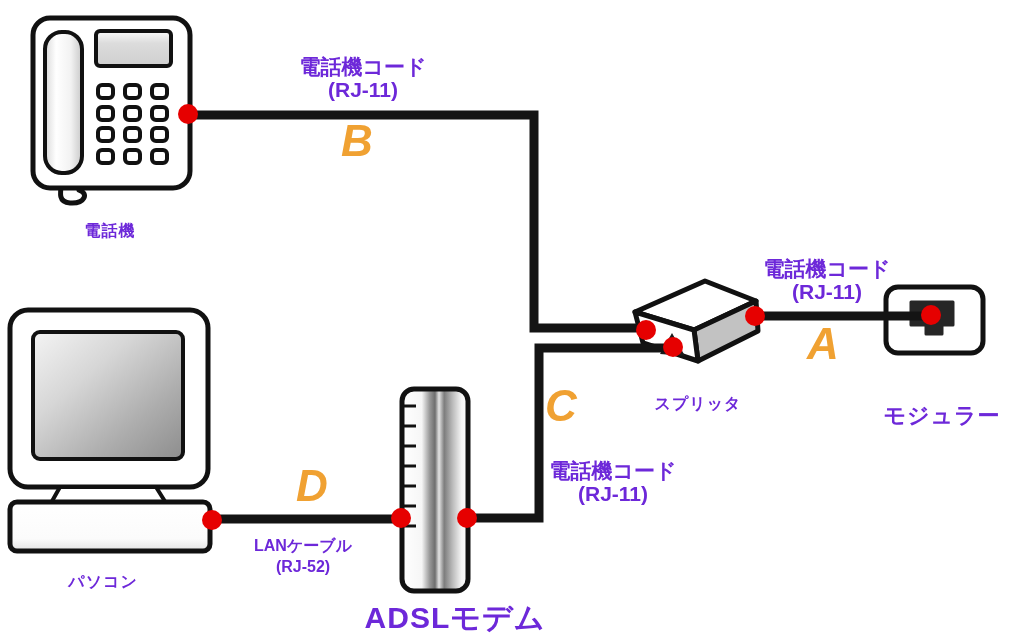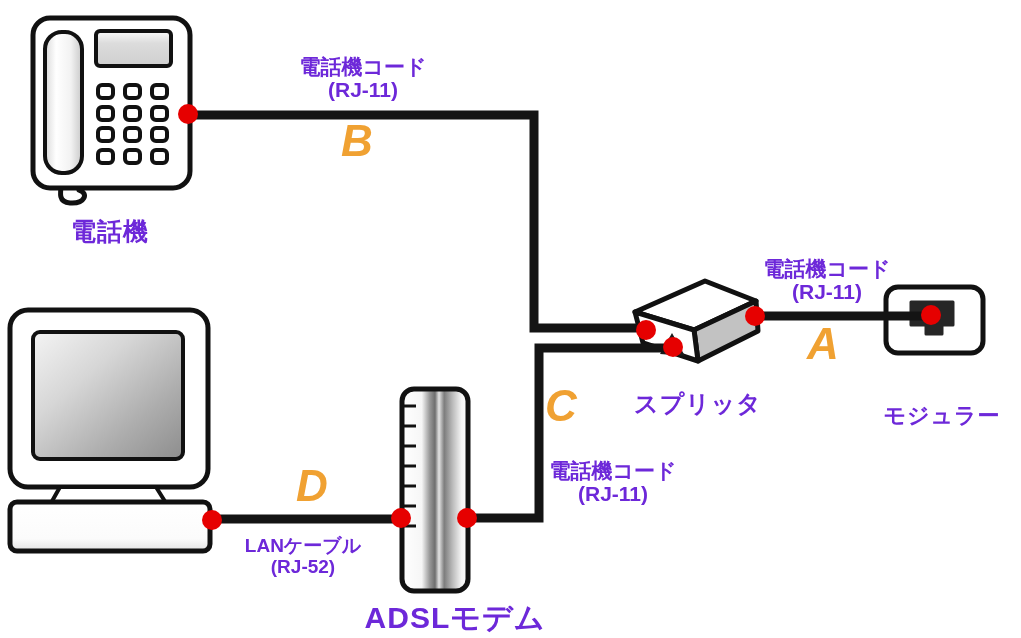--- a/index.html
+++ b/index.html
@@ -10,21 +10,21 @@
   .stage svg{position:absolute;left:0;top:0;}
   .outline{stroke:#111;stroke-linejoin:round;}
   .w5{stroke-width:5;} .w4{stroke-width:4;} .w3{stroke-width:3;}
   .cable{stroke:var(--cable,#141414);stroke-width:9;fill:none;stroke-linecap:butt;stroke-linejoin:miter;}
   .dot{fill:var(--connector-dot,#e60000);stroke:none;}
   .lbl{
     position:absolute;transform:translate(-50%,-50%);
     color:#6d28d9;font-weight:800;white-space:nowrap;text-align:center;
     letter-spacing:1px;
   }
-  .device-lbl{font-size:25px;}
+  .device-lbl{font-size:16px;}
   .cable-type{font-size:21px;line-height:23px;letter-spacing:0;}
   .cable-type span{display:block;}
   .cable-letter{
     font-size:44px;font-style:italic;font-weight:800;
     color:var(--cable-letter,#f0a132);letter-spacing:0;
   }
 </style>
 </head>
 <body>
 
@@ -131,39 +131,40 @@
       <circle class="dot" cx="673" cy="347" r="10"></circle>
       <circle class="dot" cx="755" cy="316" r="10"></circle>
       <circle class="dot" cx="931" cy="315" r="10"></circle>
       <circle class="dot" cx="212" cy="520" r="10"></circle>
       <circle class="dot" cx="401" cy="518" r="10"></circle>
       <circle class="dot" cx="467" cy="518" r="10"></circle>
     </g>
   </svg>
 
   <div class="lbl device-lbl" style="left:110px;top:231px;">電話機</div>
+  <div class="lbl device-lbl" style="left:103px;top:582px;">パソコン</div>
   <div class="lbl device-lbl" style="left:455px;top:618px;font-size:30px;">ADSLモデム</div>
-  <div class="lbl device-lbl" style="left:698px;top:404px;font-size:24px;">スプリッタ</div>
+  <div class="lbl device-lbl" style="left:698px;top:404px;font-size:16px;">スプリッタ</div>
   <div class="lbl device-lbl" style="left:942px;top:407px;font-size:22px;line-height:27px;">
     <span style="display:block;margin-top:16px;">モジュラー</span>
   </div>
 
   <div class="lbl cable-type" style="left:363px;top:78px;">
     <span>電話機コード</span>
     <span>(RJ-11)</span>
   </div>
   <div class="lbl cable-type" style="left:827px;top:280px;">
     <span>電話機コード</span>
     <span>(RJ-11)</span>
   </div>
   <div class="lbl cable-type" style="left:613px;top:482px;">
     <span>電話機コード</span>
     <span>(RJ-11)</span>
   </div>
-  <div class="lbl cable-type" style="left:303px;top:556px;font-size:19px;line-height:21px;">
+  <div class="lbl cable-type" style="left:303px;top:556px;font-size:16px;line-height:21px;">
     <span>LANケーブル</span>
     <span>(RJ-52)</span>
   </div>
 
   <div class="lbl cable-letter" style="left:823px;top:344px;">A</div>
   <div class="lbl cable-letter" style="left:357px;top:141px;">B</div>
   <div class="lbl cable-letter" style="left:561px;top:406px;">C</div>
   <div class="lbl cable-letter" style="left:312px;top:486px;">D</div>
 
 </div>

